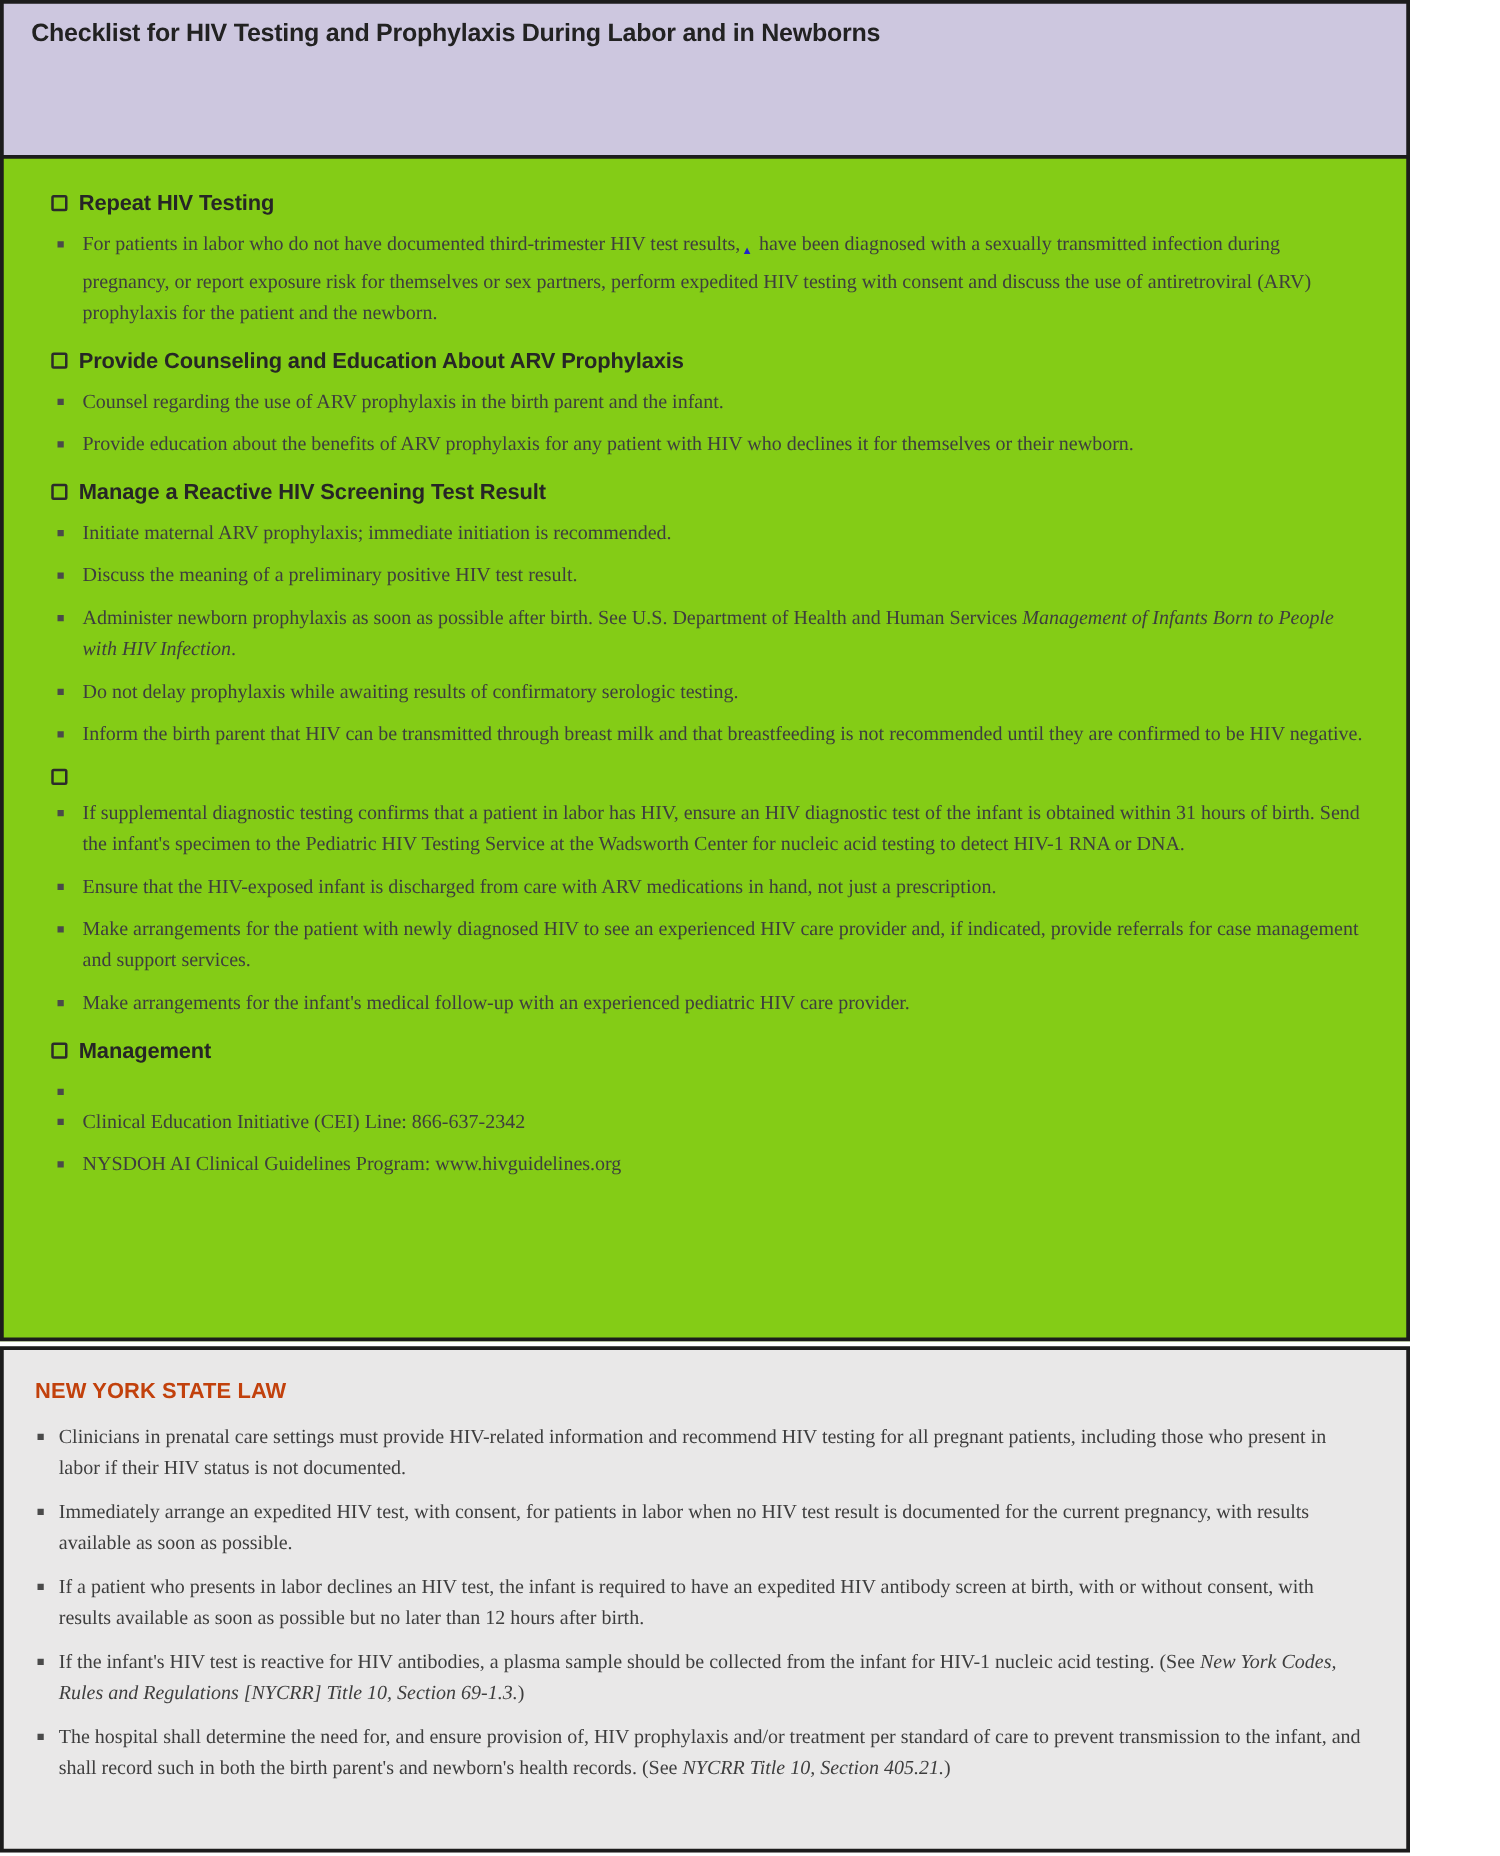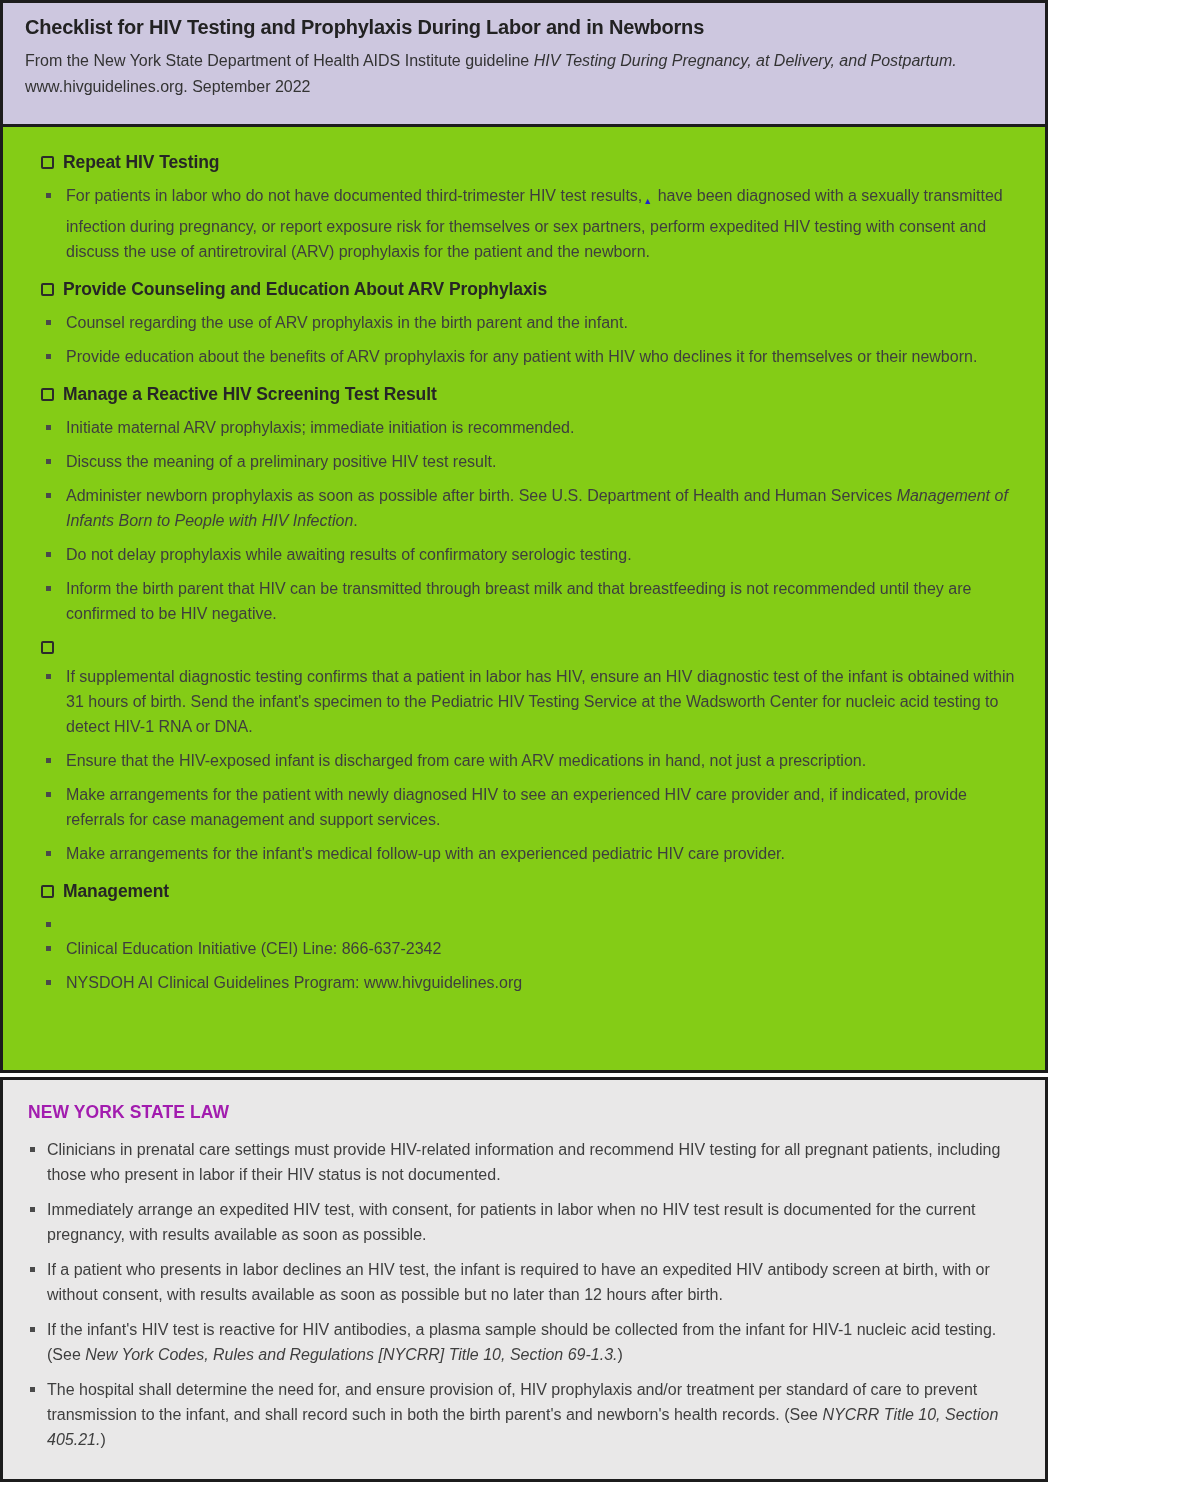--- a/index.html
+++ b/index.html
@@ -3,21 +3,21 @@
 <meta charset="utf-8">
 <style>
   * { margin:0; padding:0; box-sizing:border-box; }
   html,body { background:#ffffff; }
   body {
     width:1200px;
     font-family:"Liberation Sans", sans-serif;
     color:#3e3e3e;
     -webkit-font-smoothing:antialiased;
   }
-  .page { width:1048px; height:1485px; overflow:hidden; background:#ffffff; }
+  .page { width:1128px; height:1485px; overflow:hidden; background:#ffffff; }
 
   
   .header-box {
     background:#cdc7df;
     border:3px solid #1c1c1c;
     height:127px;
     padding:13px 22px 0 22px;
   }
   .doc-title {
     font-size:20px;
@@ -57,20 +57,21 @@
   }
   .heading-text {
     font-size:17.5px;
     font-weight:bold;
     color:#262626;
     letter-spacing:-0.1px;
   }
   .item {
     display:flex;
     margin-bottom:9px;
+    font-family:Liberation Serif, serif;
   }
   .bullet {
     flex:none;
     width:5px; height:5px;
     background:#4a4a4a;
     margin:10px 15px 0 5px;
   }
   .item-text {
     font-size:16px;
     line-height:25px;
@@ -88,38 +89,34 @@
     background:#e9e8e8;
     border:3px solid #1c1c1c;
     margin-top:4px;
     height:405px;
     padding:22px 30px 0 25px;
     overflow:hidden;
   }
   .law-heading {
     font-size:17.5px;
     font-weight:bold;
-    color:#a21caf;
+    color:#c2410c;
     margin-bottom:14px;
     letter-spacing:0.1px;
   }
   .law-box .item { margin-bottom:10px; }
   .law-box .bullet { margin:10px 12px 0 2px; }
 </style>
 </head>
 <body>
 
 <div class="page">
 
   <div class="header-box">
     <div class="doc-title">Checklist for HIV Testing and Prophylaxis During Labor and in Newborns</div>
-    <div class="doc-subtitle">
-      <span>From the New York State Department of Health AIDS Institute guideline </span><span class="it">HIV Testing During Pregnancy, at Delivery, and Postpartum.</span><br>
-      <span>www.hivguidelines.org. September 2022</span>
-    </div>
   </div>
 
   <div class="main-box">
     <div id="sections">
         <div class="section-heading">
           <span class="checkbox"></span>
           <span class="heading-text">Repeat HIV Testing</span>
         </div>
         <div class="item">
           <span class="bullet"></span>

